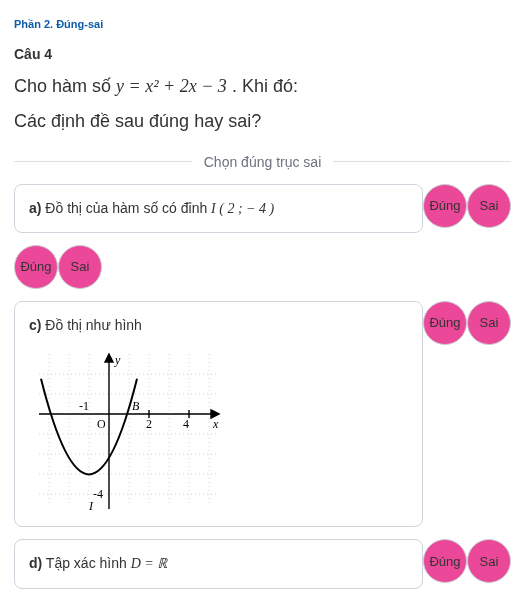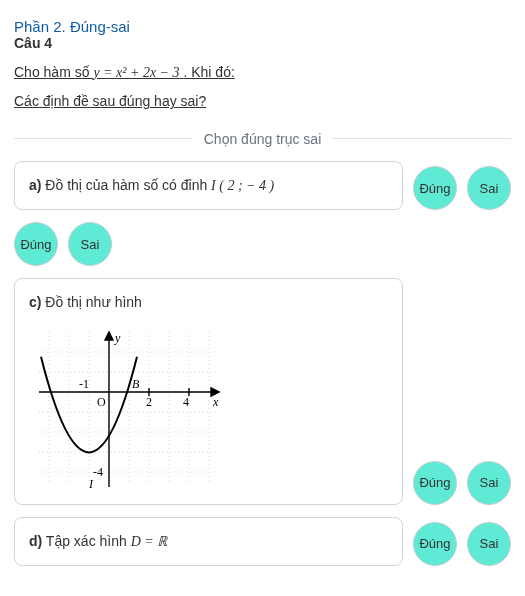--- a/index.html
+++ b/index.html
@@ -6,74 +6,73 @@
   body {
     font-family: Arial, sans-serif;
     font-size: 14px;
     color: #333;
     width: 525px;
     background: #fff;
     padding: 18px 14px;
   }
   .section-title {
     color: #0f5da8;
-    font-weight: normal;
-    font-size: 15px;
-    margin-bottom: 0;
+    font-weight: bold;
+    font-size: 11px;
+    margin-bottom: 16px;
   }
   .question-label {
     font-weight: bold;
     font-size: 14px;
     margin-bottom: 10px;
   }
   .prompt-line {
-    font-size: 14px;
+    font-size: 18px;
     margin-bottom: 6px;
     line-height: 1.6;
-    text-decoration: underline;
   }
   .formula { font-style: italic; font-family: 'Times New Roman', serif; }
   .divider-row {
     display: flex;
     align-items: center;
     margin: 18px 0 14px 0;
     color: #888;
   }
   .divider-line {
     flex: 1;
     height: 1px;
     background: #e0e0e0;
   }
   .divider-text {
     padding: 0 12px;
     font-size: 14px;
     color: #6b7280;
   }
   .item-row {
     display: flex;
-    align-items: flex-end;
-    gap: 10px;
+    align-items: flex-start;
+    gap: 0;
     margin-bottom: 12px;
   }
   .item-card {
     flex: 1;
     border: 1px solid #d0d5dd;
     border-radius: 8px;
     padding: 12px 14px;
     font-size: 14px;
     line-height: 1.6;
     color: #333;
   }
   .item-card b { font-weight: bold; }
   .btn {
     width: 44px;
     height: 44px;
     border-radius: 50%;
     border: 1px solid #c7ccd3;
-    background: #5eead4;
+    background: #ec4899;
     display: flex;
     align-items: center;
     justify-content: center;
     font-size: 13px;
     color: #333;
     cursor: pointer;
     flex-shrink: 0;
   }
   .chart-wrap {
     margin-top: 8px;

